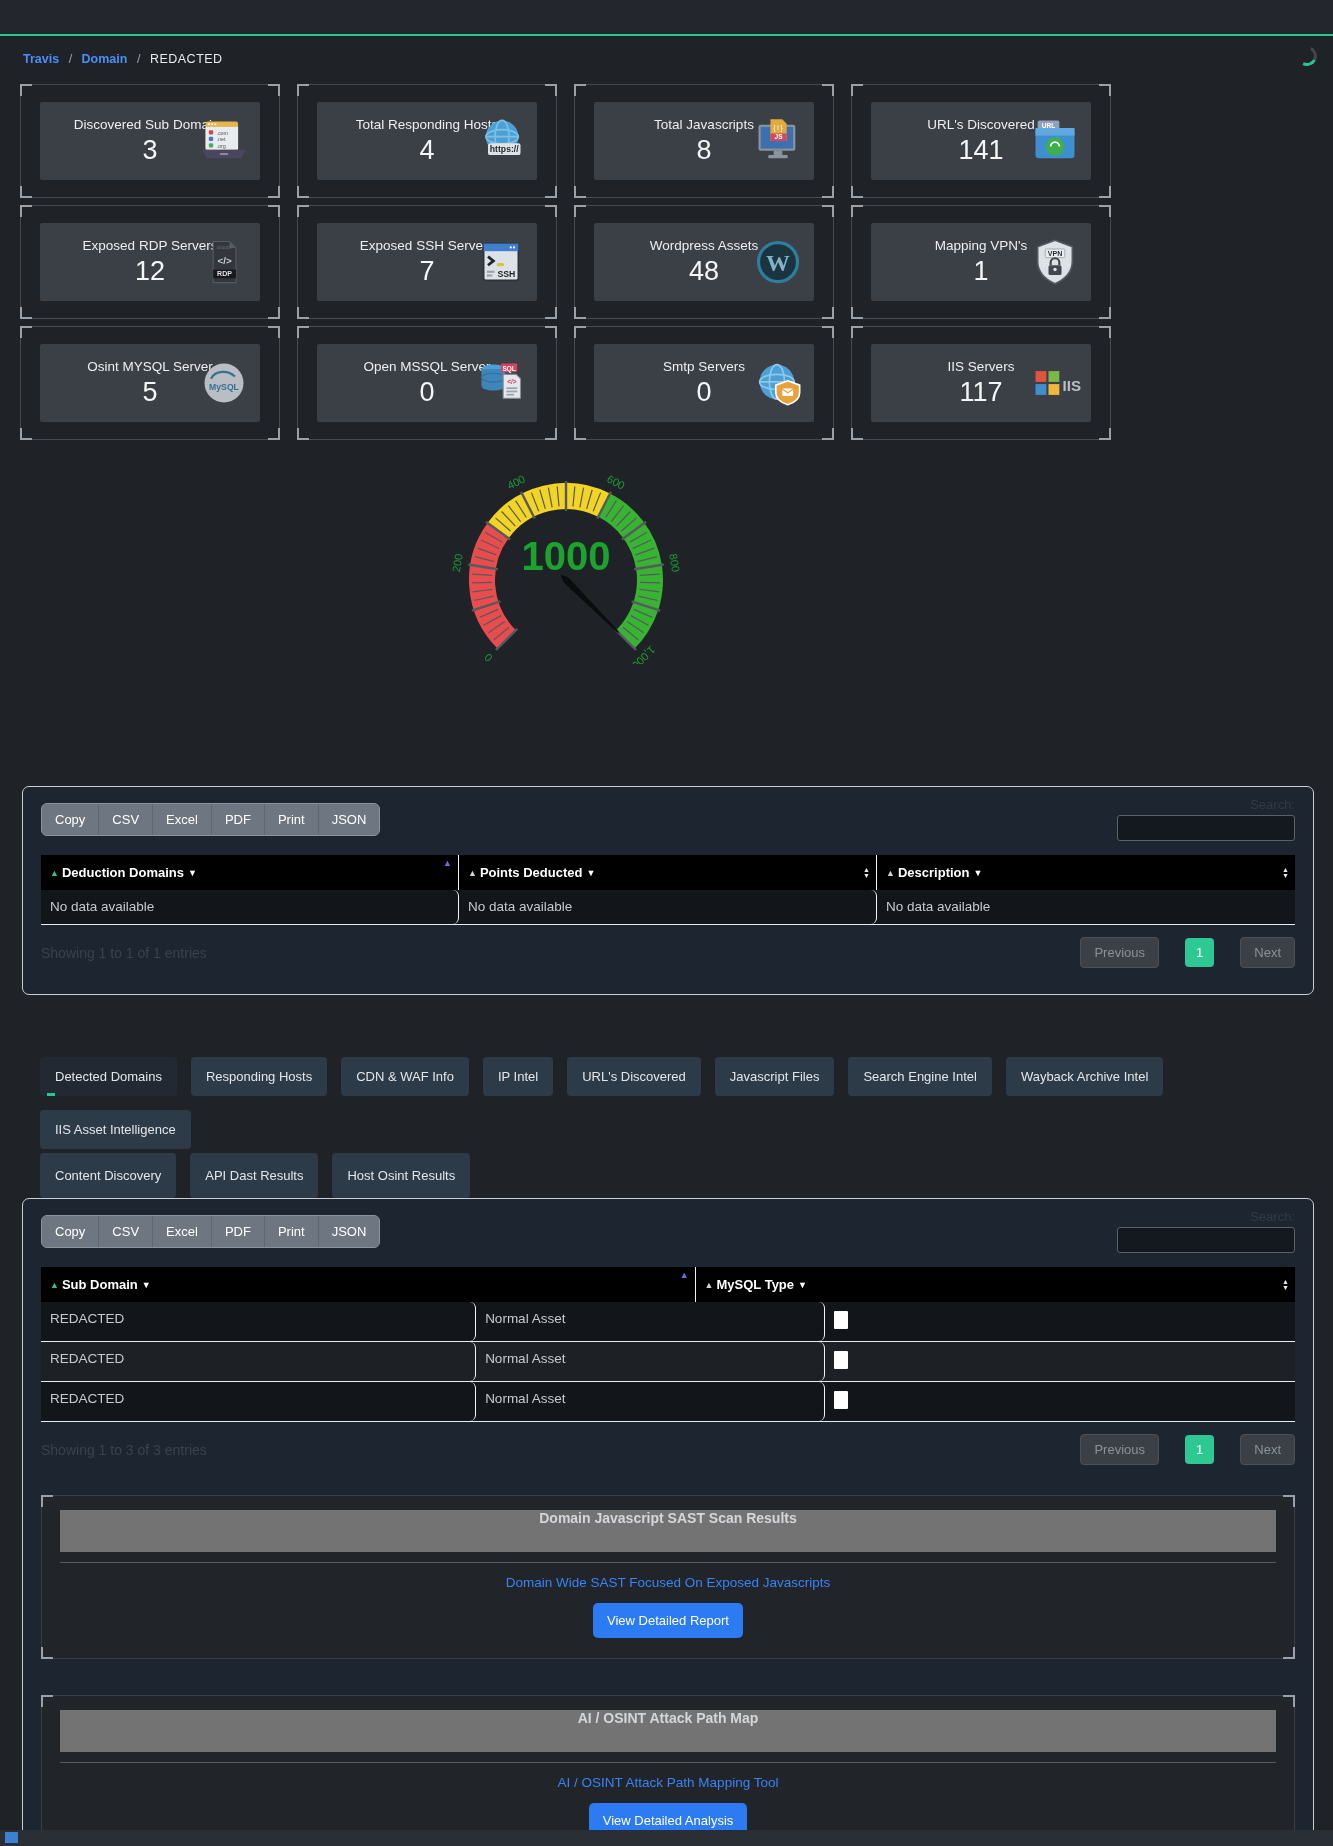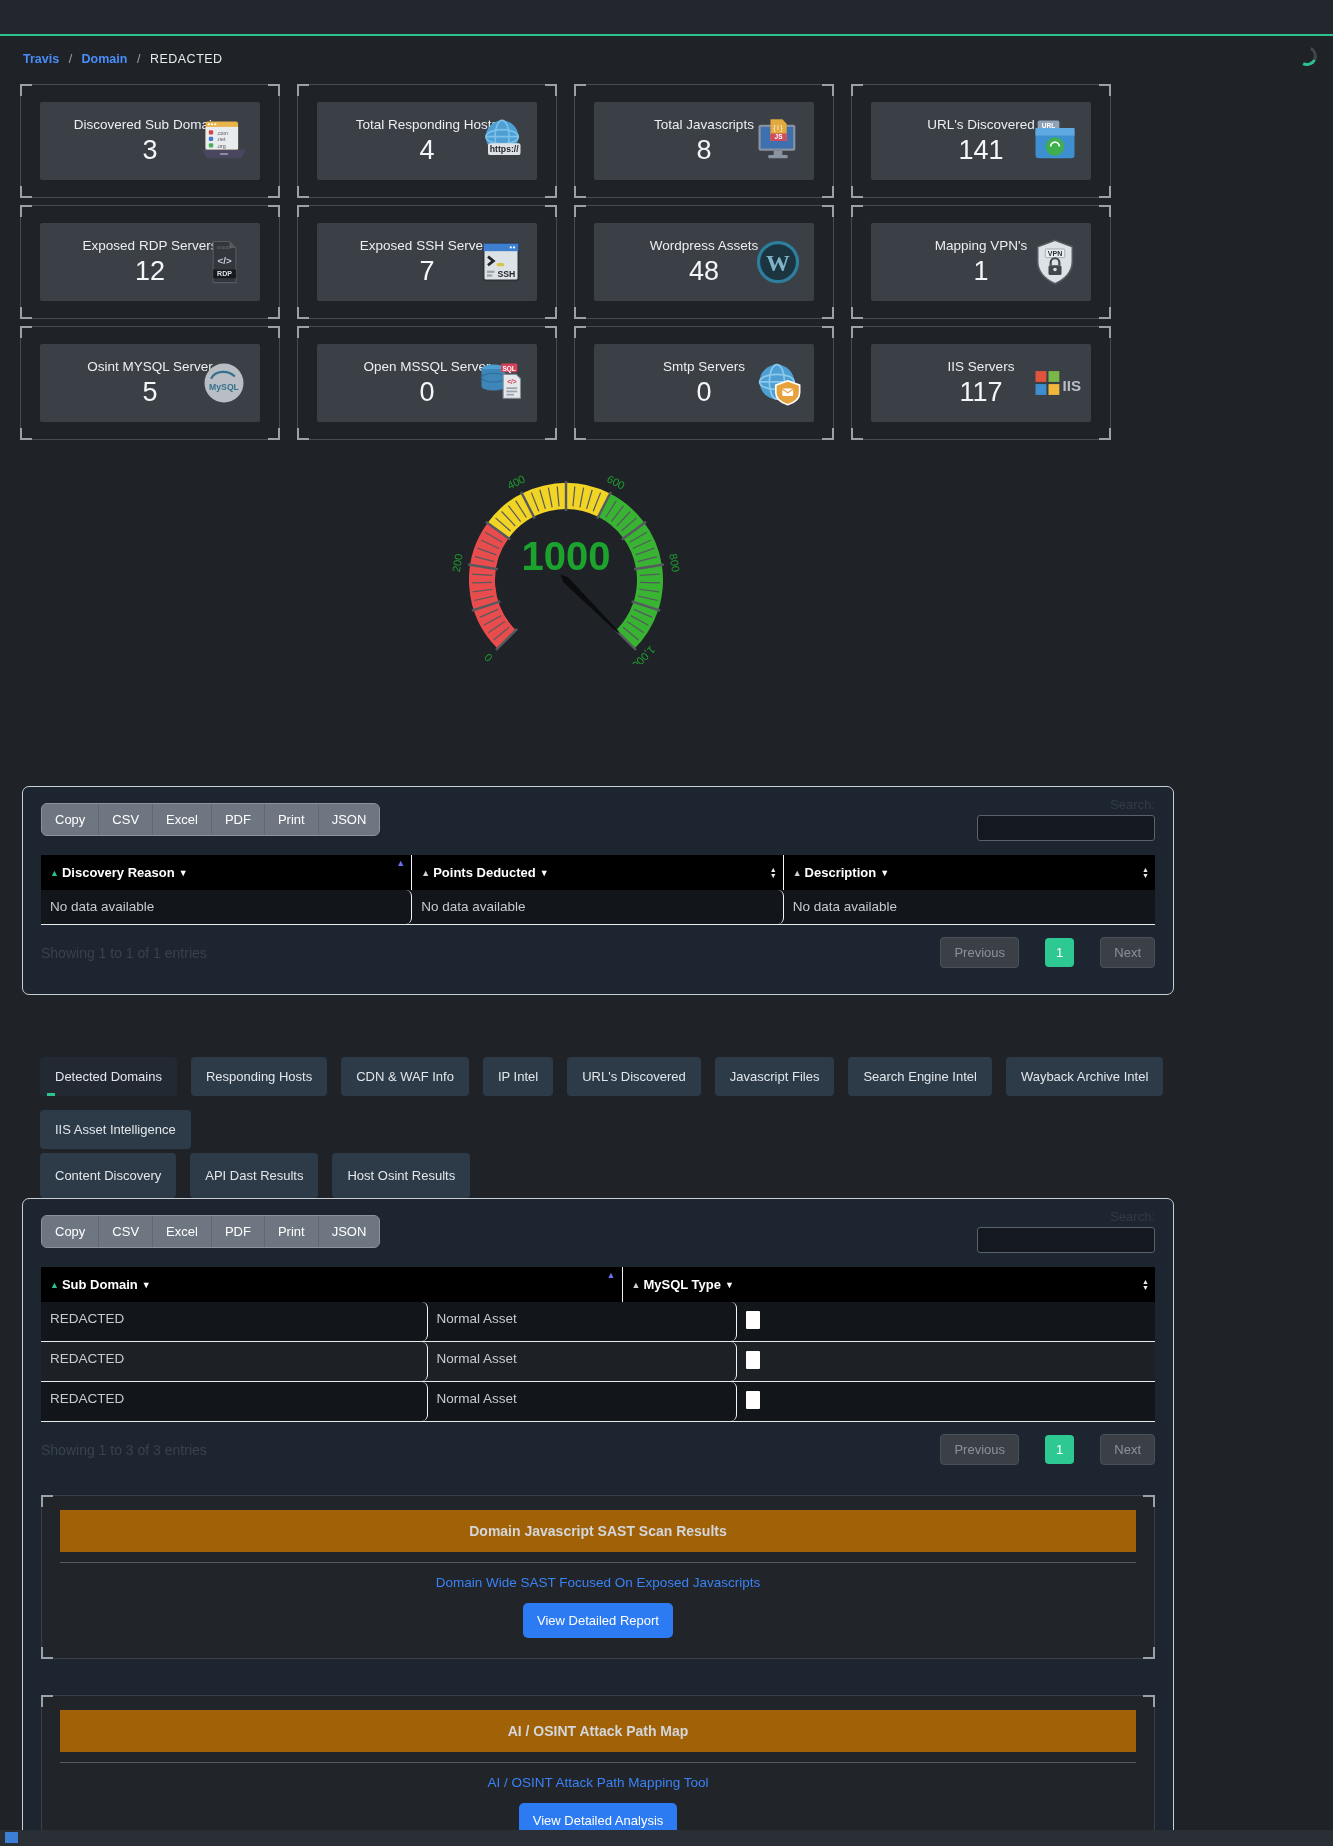--- a/index.html
+++ b/index.html
@@ -30,21 +30,21 @@
   .crn.bl { bottom:-1px; left:-1px; border-right:none; border-top:none; }
   .crn.br { bottom:-1px; right:-1px; border-left:none; border-top:none; }
   .stat-card { position:relative; background:#3b3f46; height:100%; display:flex; flex-direction:column; align-items:center; justify-content:center; border-radius:2px; }
   .stat-label { font-size:13.5px; color:#eceef0; }
   .stat-value { font-size:27px; color:#f5f6f8; margin-top:3px; }
   .stat-icon { position:absolute; right:10px; top:50%; transform:translateY(-50%); width:52px; height:52px; }
   .stat-icon svg { width:100%; height:100%; }
   
   .gauge-row { width:1092px; margin:28px 0 0 20px; display:flex; justify-content:center; }
   
-  .panel { margin-left:22px; width:1152px; background:#1d2530; border:1px solid #c9ced4;
+  .panel { margin-left:22px; width:1292px; background:#1d2530; border:1px solid #c9ced4;
            border-radius:7px; padding:16px 18px 26px; position:relative; }
   .panel-deductions { margin-top:118px; }
   .panel-sub { margin-top:0; }
   .dt-toolbar-row { position:relative; height:50px; }
   .btn-group { display:inline-flex; background:#747d87; border:1px solid #8b949e; border-radius:6px; overflow:hidden; }
   .tb-btn { background:#6e7781; color:#fff; border:none; border-right:1px solid #5f6770;
             padding:8px 13px; font-size:13px; font-family:inherit; cursor:pointer; }
   .tb-btn:last-child { border-right:none; }
   .search-box { position:absolute; top:-6px; right:0; text-align:right; }
   .search-label { color:#323b46; font-size:13px; display:block; margin-bottom:3px; }
@@ -80,21 +80,21 @@
   .tab-row + .tab-row { margin-top:4px; }
   .tab { position:relative; background:#2d3a48; color:#e2e6ea; font-size:13px;
          padding:12px 15px; border-radius:4px; cursor:pointer; white-space:nowrap; }
   .tab-row.r2 .tab { padding:15px 15px; }
   .tab.active { background:#222933; }
   .tab.active::after { content:""; position:absolute; left:7px; bottom:0; width:8px; height:3px; background:#2bc48e; }
   
   .info-card { position:relative; border:1px solid #3b3f45; background:#212429;
                margin-top:30px; padding:14px 16px 20px; }
   .info-card + .info-card { margin-top:36px; }
-  .ic-header { background:#a16207; height:42px; margin:0 2px; display:flex; align-items:center; justify-content:center; }
+  .ic-header { background:#737373; height:42px; margin:0 2px; display:flex; justify-content:center; }
   .ic-title { font-weight:bold; font-size:14px; color:#d3d6da; }
   .ic-divider { border-bottom:1px solid #565b61; margin:10px 2px 0; }
   .ic-sub { text-align:center; color:#3b82f6; font-size:13.5px; margin-top:12px; }
   .ic-btn-row { text-align:center; margin-top:13px; }
   .blue-btn { background:#2c7bf2; color:#fff; border:none; border-radius:5px; font-size:13px;
               padding:10px 14px; font-family:inherit; cursor:pointer; }
   
   .footer { position:absolute; left:0; bottom:0; width:1333px; height:16px; background:#2a2f35; }
   .footer-chip { position:absolute; left:5px; bottom:3px; width:13px; height:11px; background:#3e7fd6; }
 </style>
@@ -422,21 +422,21 @@
       </div>
     <div class="search-box">
       <span class="search-label">Search:</span>
       <input class="search-input" value="" style="">
     </div>
   </div>
   <div class="dtable">
     <div class="dt-head" id="dedHead">
         <div class="dt-th" style="width: 33.33%;">
           <span class="lead-tri green">▲</span>
-          <span>Discovery Reason</span>
+          <span>Deduction Domains</span>
           <span class="trail-tri">▼</span>
           <span class="right-ind purple">▲</span>
         </div>
         <div class="dt-th" style="width: 33.34%;">
           <span class="lead-tri">▲</span>
           <span>Points Deducted</span>
           <span class="trail-tri">▼</span>
           <span class="right-ind updown">
             <i>▲</i>
             <i>▼</i>

